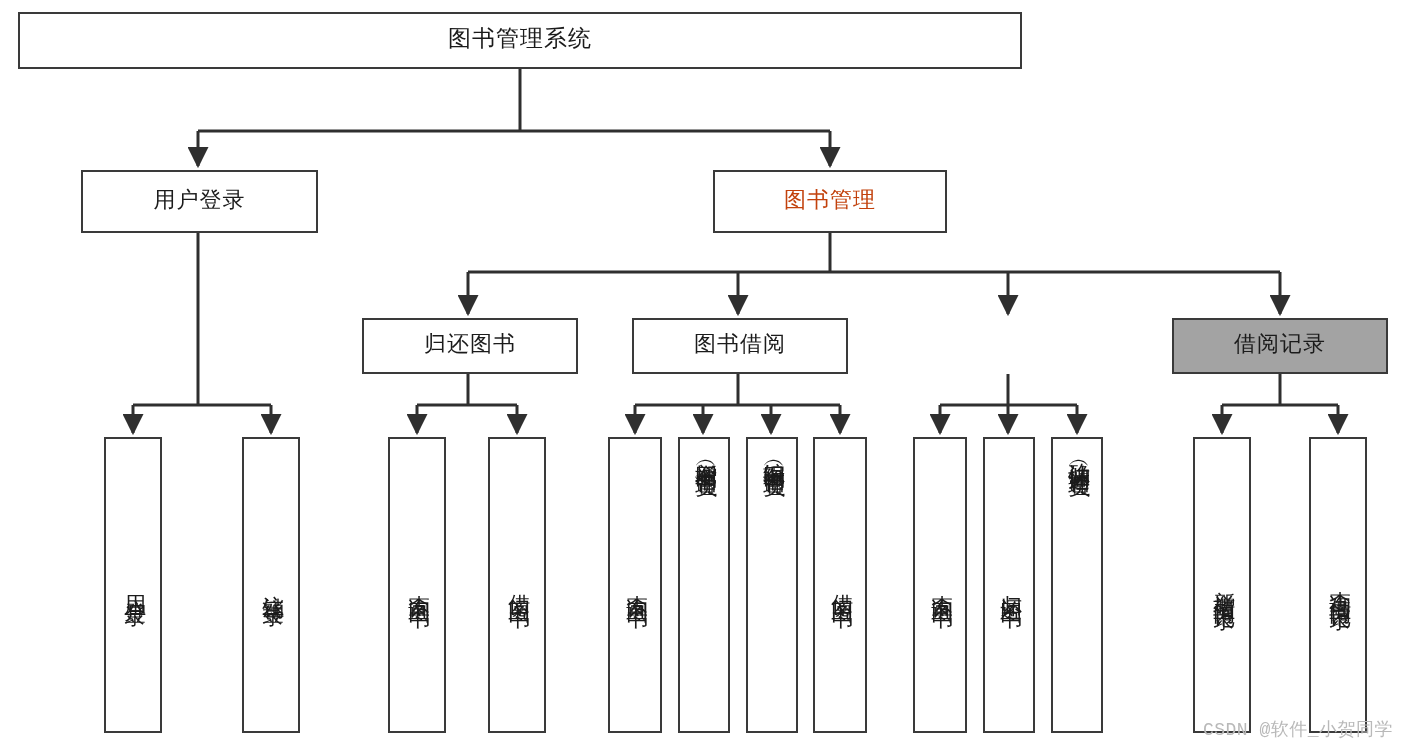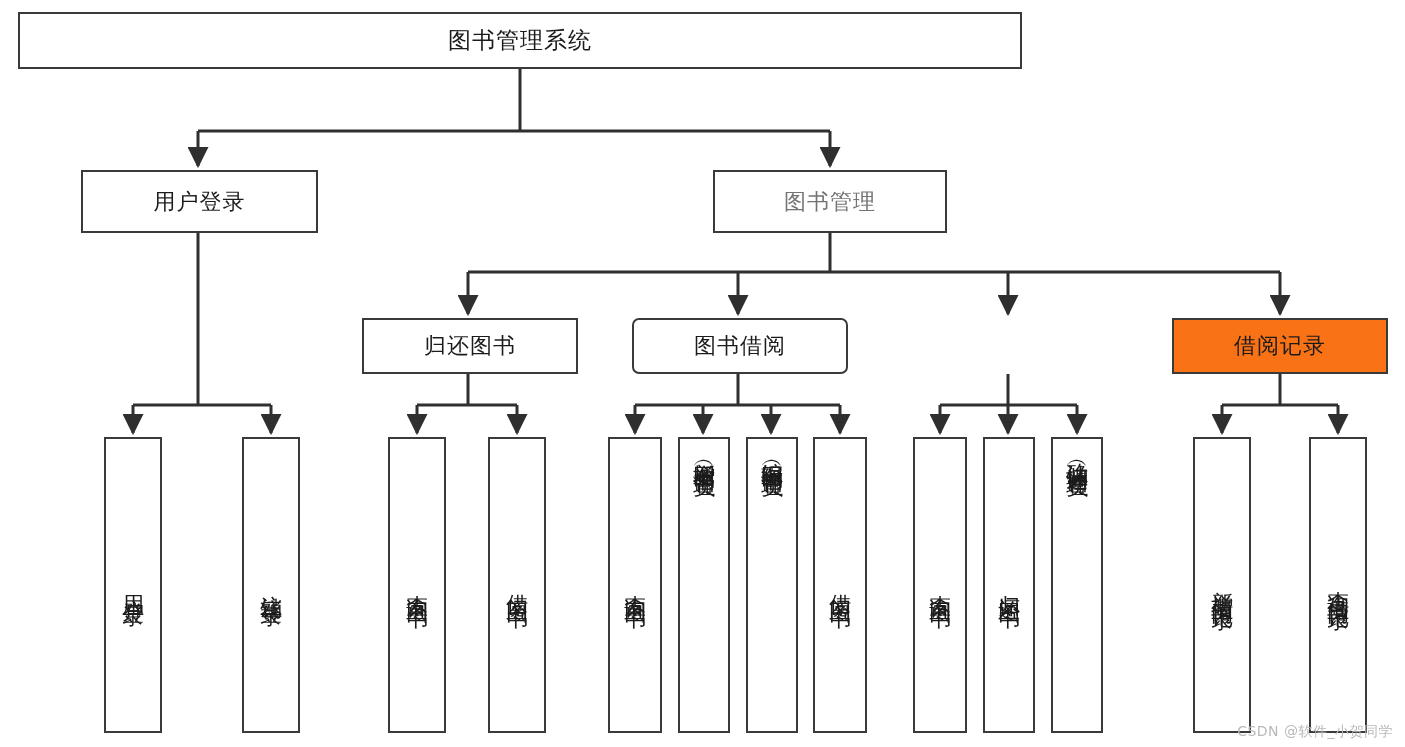--- a/index.html
+++ b/index.html
@@ -71,30 +71,30 @@
   .node.leaf.tall .label {
     letter-spacing: 2px;
   }
 
   
   #watermark {
     position: absolute;
     right: 12px;
     bottom: 6px;
     color: #b9b9b9;
-    font-size: 14px;
+    font-size: 18px;
     letter-spacing: 0.5px;
     white-space: nowrap;
     z-index: 5;
   }
 </style>
 </head>
 <body>
 
-<div id="canvas" style="background: rgb(255, 255, 255);">
+<div id="canvas" style="background: rgb(255, 255, 255); font-family: Liberation Mono, monospace;">
 
   <svg id="wires" viewBox="0 0 1405 747" xmlns="http://www.w3.org/2000/svg">
     <defs>
       <marker id="arrow" viewBox="0 0 10 10" refX="9" refY="5" markerWidth="7" markerHeight="7" orient="auto-start-reverse">
         <path d="M 0 0 L 10 5 L 0 10 z" fill="#2f2f2f"></path>
       </marker>
     </defs>
     <g stroke="#2f2f2f" stroke-width="3" fill="none">
 
       <path d="M 520 69 L 520 131"></path>
@@ -140,30 +140,30 @@
   </svg>
 
   <div class="node root" style="left: 18px; top: 12px; width: 1004px; height: 57px; border-color: rgb(58, 58, 58); background: rgb(255, 255, 255);">
     <span class="label" style="color: rgb(27, 27, 27);">图书管理系统</span>
   </div>
 
   <div class="node branch" style="left: 81px; top: 170px; width: 237px; height: 63px; border-color: rgb(58, 58, 58); background: rgb(255, 255, 255);">
     <span class="label" style="color: rgb(27, 27, 27);">用户登录</span>
   </div>
   <div class="node branch" style="left: 713px; top: 170px; width: 234px; height: 63px; border-color: rgb(58, 58, 58); background: rgb(255, 255, 255);">
-    <span class="label" style="color: #737373;">图书管理</span>
+    <span class="label" style="color: #c2410c;">图书管理</span>
   </div>
 
   <div class="node branch" style="left: 362px; top: 318px; width: 216px; height: 56px; border-color: rgb(58, 58, 58); background: rgb(255, 255, 255);">
     <span class="label" style="color: rgb(27, 27, 27);">归还图书</span>
   </div>
-  <div class="node branch" style="left: 632px; top: 318px; width: 216px; height: 56px; border-color: rgb(58, 58, 58); background: rgb(255, 255, 255); border-radius: 7px;">
+  <div class="node branch" style="left: 632px; top: 318px; width: 216px; height: 56px; border-color: rgb(58, 58, 58); background: rgb(255, 255, 255);">
     <span class="label" style="color: rgb(27, 27, 27);">图书借阅</span>
   </div>
-  <div class="node branch" style="left: 1172px; top: 318px; width: 216px; height: 56px; border-color: rgb(58, 58, 58); background: #f97316;">
+  <div class="node branch" style="left: 1172px; top: 318px; width: 216px; height: 56px; border-color: rgb(58, 58, 58); background: #a3a3a3;">
     <span class="label" style="color: rgb(27, 27, 27);">借阅记录</span>
   </div>
 
   <div class="node leaf" style="left: 104px; top: 437px; width: 58px; height: 296px; border-color: rgb(58, 58, 58); background: rgb(255, 255, 255);">
     <span class="label" style="color: rgb(27, 27, 27);">用户登录</span>
   </div>
   <div class="node leaf" style="left: 242px; top: 437px; width: 58px; height: 296px; border-color: rgb(58, 58, 58); background: rgb(255, 255, 255);">
     <span class="label" style="color: rgb(27, 27, 27);">注销登录</span>
   </div>
 

